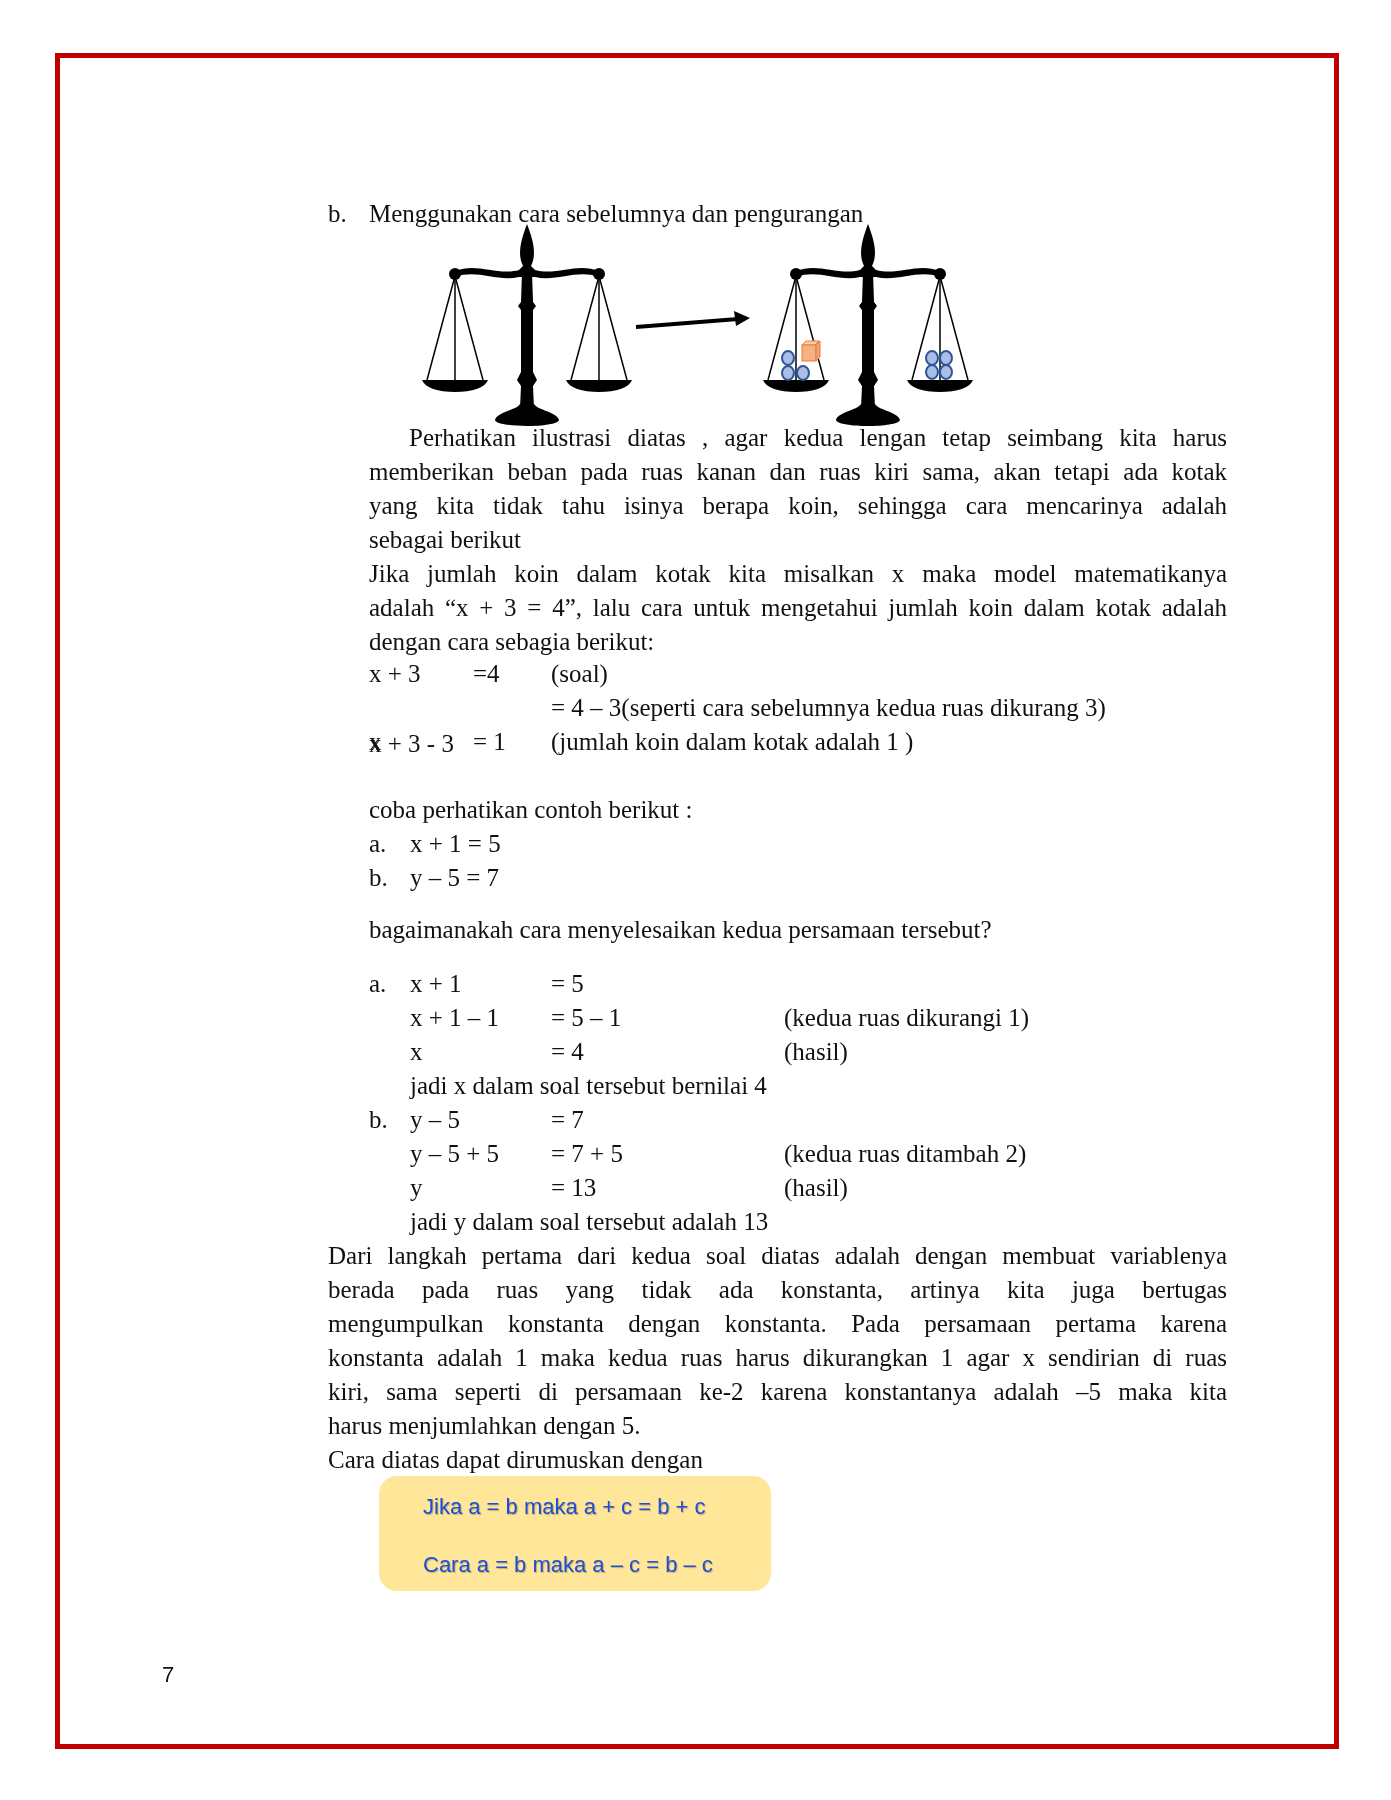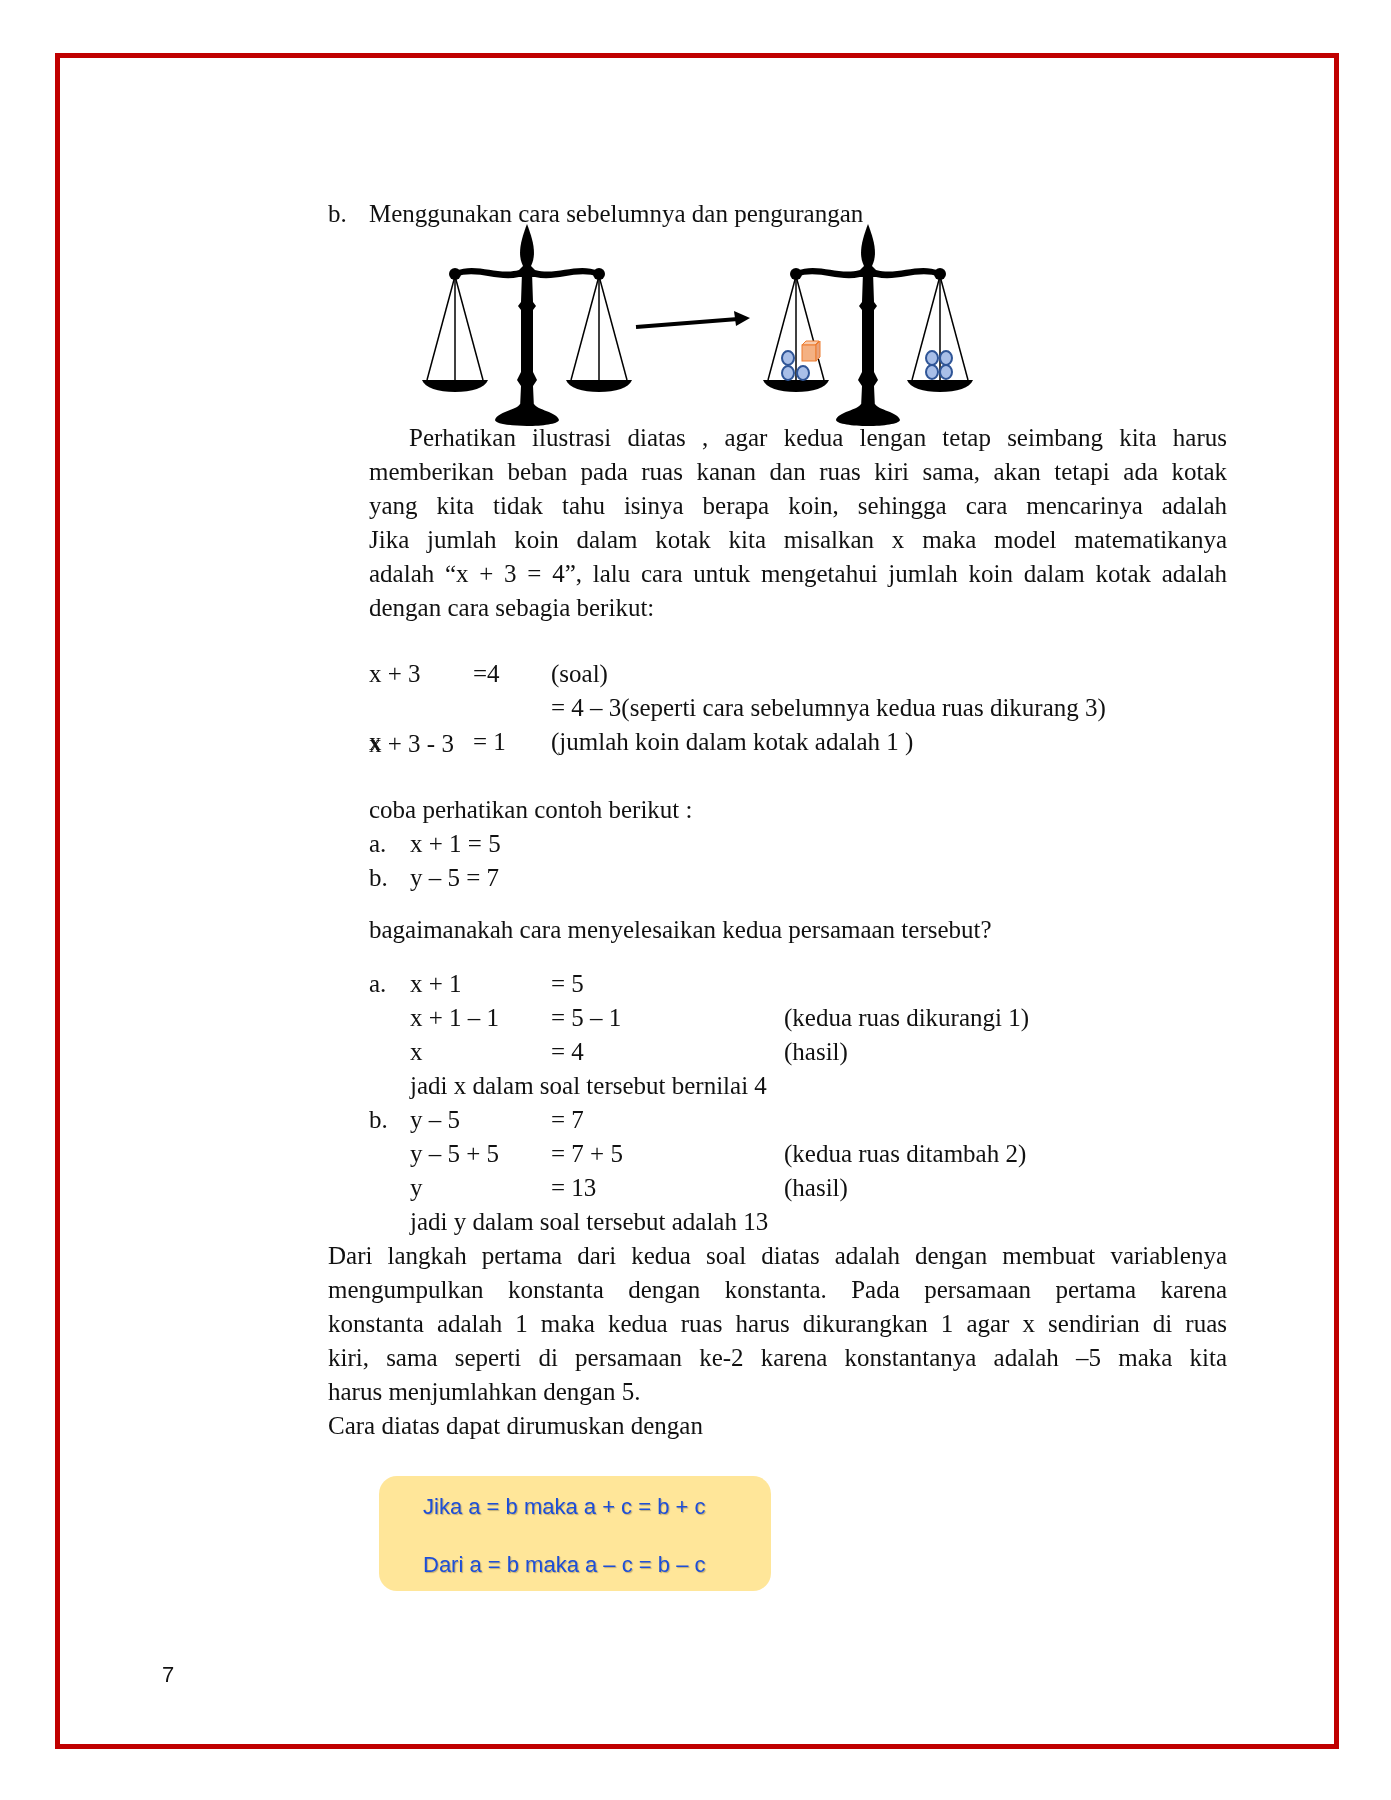--- a/index.html
+++ b/index.html
@@ -94,20 +94,21 @@
       <ellipse cx="64" cy="140" rx="6" ry="7"></ellipse>
       <ellipse cx="78" cy="140" rx="6" ry="7"></ellipse>
     </g>
   </g>
 </svg>
 
 <div class="para" style="left:369px; top:421px; width:858px;">
   <span class="ln" style="padding-left:40px;">Perhatikan ilustrasi diatas , agar kedua lengan tetap seimbang kita harus</span>
   <span class="ln">memberikan beban pada ruas kanan dan ruas kiri sama, akan tetapi ada kotak</span>
   <span class="ln">yang kita tidak tahu isinya  berapa koin, sehingga cara mencarinya adalah</span>
+  <span class="ln last">sebagai berikut</span>
   <span class="ln">Jika jumlah koin dalam kotak kita misalkan x maka model matematikanya</span>
   <span class="ln">adalah “x + 3 = 4”, lalu cara untuk mengetahui jumlah koin dalam kotak adalah</span>
   <span class="ln last">dengan cara sebagia berikut:</span>
 </div>
 
 <div>
   <div class="t" style="left:369px; top:659px;text-align:right;">x + 3</div>
   <div class="t" style="left:473px; top:659px;">=4</div>
   <div class="t" style="left:551px; top:659px;">(soal)</div>
 
@@ -154,24 +155,25 @@
 
   <div class="t" style="left:410px; top:1173px;">y</div>
   <div class="t" style="left:551px; top:1173px;">= 13</div>
   <div class="t" style="left:784px; top:1173px;">(hasil)</div>
 
   <div class="t" style="left:410px; top:1207px;">jadi y dalam soal tersebut adalah 13</div>
 </div>
 
 <div class="para" style="left:328px; top:1239px; width:899px;">
   <span class="ln">Dari langkah pertama dari kedua soal diatas adalah dengan membuat variablenya</span>
+  <span class="ln">berada pada ruas yang tidak ada konstanta, artinya kita juga bertugas</span>
   <span class="ln">mengumpulkan konstanta dengan konstanta. Pada persamaan pertama karena</span>
   <span class="ln">konstanta adalah 1 maka kedua ruas harus dikurangkan 1 agar x sendirian di ruas</span>
   <span class="ln">kiri, sama seperti di persamaan ke-2 karena konstantanya adalah –5  maka kita</span>
   <span class="ln last">harus menjumlahkan dengan 5.</span>
   <span class="ln last">Cara diatas dapat dirumuskan dengan</span>
 </div>
 
 <div class="formula-box"></div>
 <div class="formula" style="left:423px; top:1494px;">Jika a = b maka a + c = b + c</div>
-<div class="formula" style="left:423px; top:1552px;">Dari a = b maka a – c = b – c</div>
+<div class="formula" style="left:423px; top:1552px;">Cara a = b maka a – c = b – c</div>
 
 <div class="page-num">7</div>
 
 </body></html>

